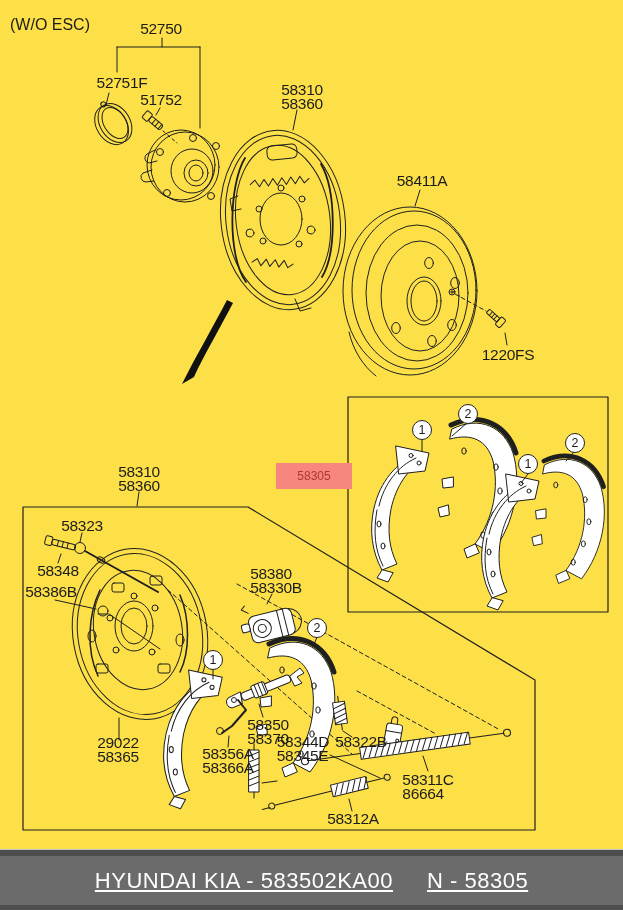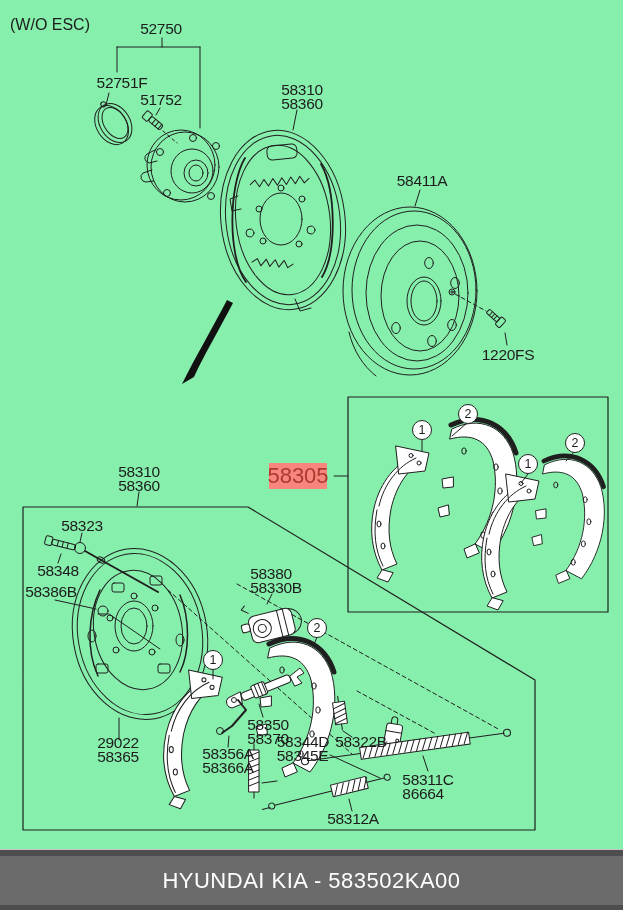--- a/index.html
+++ b/index.html
@@ -1,30 +1,30 @@
 <!DOCTYPE html>
 <html><head>
 <meta charset="utf-8">
 <style>
   html,body{margin:0;padding:0;background:#fff;}
-  #stage{position:relative;width:623px;height:910px;background:#86efac;overflow:hidden;
+  #stage{position:relative;width:623px;height:910px;background:#fde047;overflow:hidden;
          font-family:"Liberation Sans", sans-serif;color:#1c1c1c;}
   #art{position:absolute;left:0;top:0;}
   .pl{position:absolute;transform:translate(-50%,-50%);font-size:15.5px;line-height:13.5px;
       letter-spacing:-0.3px;white-space:pre-line;color:#1c1c1c;}
   .note{position:absolute;left:10px;top:16px;font-size:16px;letter-spacing:0;}
-  .hl{position:absolute;left:298px;top:476px;transform:translate(-50%,-50%);
-      width:58px;height:26px;display:flex;align-items:center;justify-content:center;
-      background:#f6867e;color:#b0392e;font-size:22px;}
+  .hl{position:absolute;left:314px;top:476px;transform:translate(-50%,-50%);
+      width:76px;height:26px;display:flex;align-items:center;justify-content:center;
+      background:#f6867e;color:#b0392e;font-size:12px;}
   .cn{position:absolute;width:18px;height:18px;border:1.4px solid #222;border-radius:50%;
       background:#fff;display:flex;align-items:center;justify-content:center;
       font-size:12.5px;transform:translate(-50%,-50%);}
   #banner{position:absolute;left:0;top:849px;width:623px;height:61px;background:#6b6b6b;
       border-top:1px solid #c4c4c4;display:flex;align-items:center;justify-content:center;gap:34px;
-      color:#ffffff;font-size:22px;letter-spacing:0.5px;}
+      color:#ffffff;font-size:22px;letter-spacing:0.5px;text-decoration:underline;}
   #banner:before{content:"";position:absolute;left:0;top:0;width:100%;height:6px;background:#4e4e4e;}
   #banner:after{content:"";position:absolute;left:0;bottom:0;width:100%;height:6px;background:#4e4e4e;}
 </style>
 </head>
 <body>
 
 <div id="stage">
 
 <svg id="art" width="623" height="910" viewBox="0 0 623 910">
 <g fill="none" stroke="#1f1f1f" stroke-width="1" stroke-linecap="round" stroke-linejoin="round">
@@ -384,15 +384,16 @@
 
 <div class="cn" style="left:422px;top:430px">1</div>
 <div class="cn" style="left:468px;top:414px">2</div>
 <div class="cn" style="left:528px;top:464px">1</div>
 <div class="cn" style="left:575px;top:443px">2</div>
 <div class="cn" style="left:213px;top:660px">1</div>
 <div class="cn" style="left:317px;top:628px">2</div>
 
 <div id="banner">
   <span>HYUNDAI  KIA - 583502KA00</span>
+  <span>N - 58305</span>
 </div>
 
 </div>
 
 </body></html>

